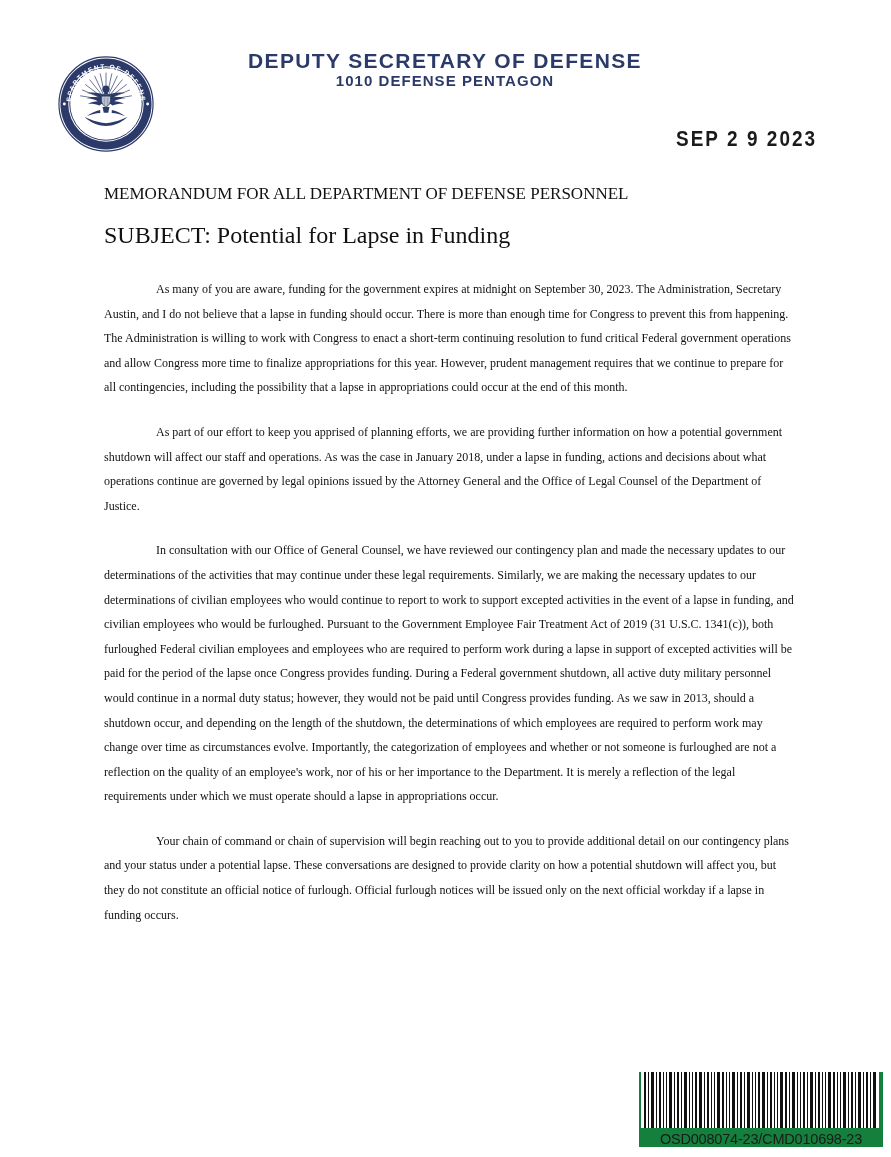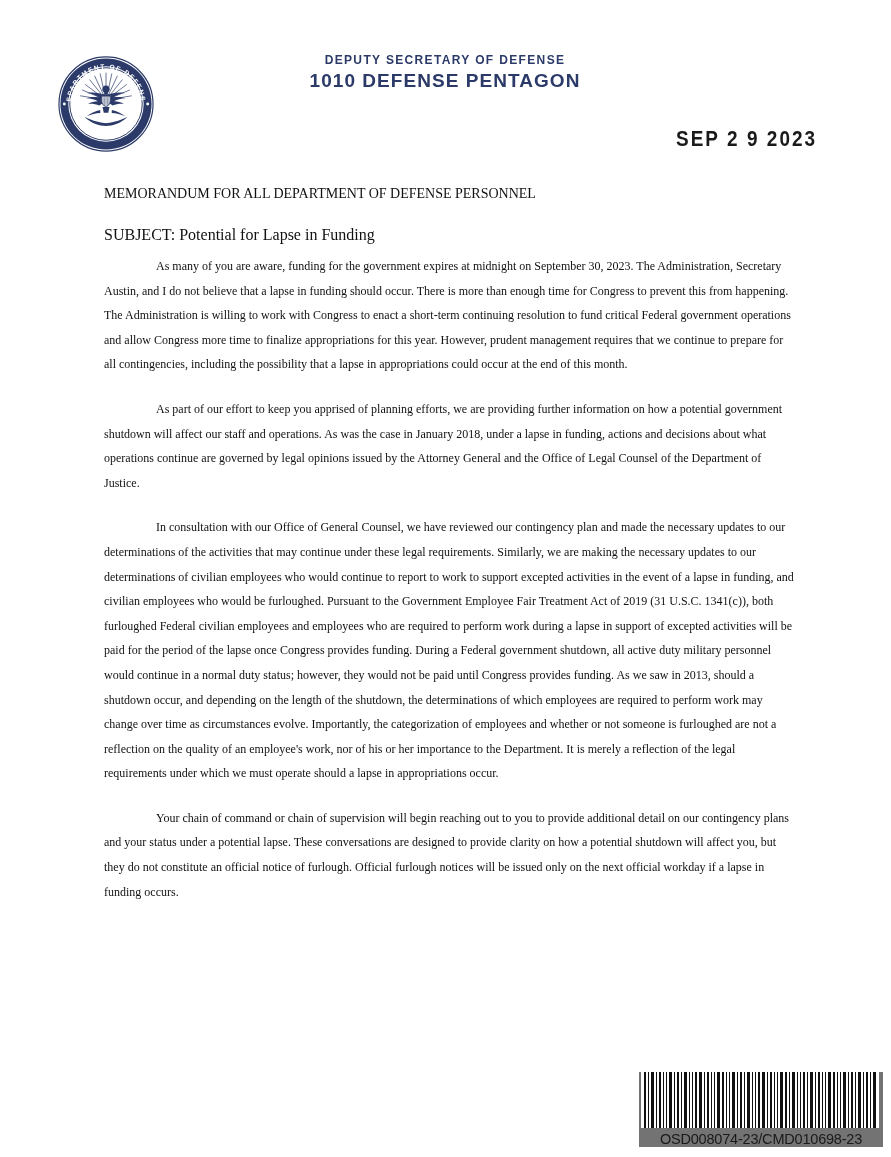--- a/index.html
+++ b/index.html
@@ -37,28 +37,28 @@
   .lh-text {
     position: absolute;
     left: 175px;
     top: 2px;
     width: 540px;
     text-align: center;
     font-family: "Liberation Sans", "DejaVu Sans", sans-serif;
     color: #2b3a68;
   }
   .lh-line1 {
-    font-size: 12px;
+    font-size: 21px;
     font-weight: bold;
     letter-spacing: 1.35px;
     line-height: 21px;
     white-space: nowrap;
   }
   .lh-line2 {
-    font-size: 19px;
+    font-size: 15px;
     font-weight: bold;
     letter-spacing: 1.05px;
     line-height: 20px;
     white-space: nowrap;
   }
   .lh-line3 {
     font-size: 15px;
     font-weight: bold;
     letter-spacing: 1.05px;
     line-height: 20px;
@@ -81,46 +81,46 @@
   }
 
   
   .body-block {
     position: absolute;
     left: 104px;
     top: 183px;
     width: 692px;
   }
   .memo-to {
-    font-size: 14px;
+    font-size: 17px;
     line-height: 22px;
     margin: 0 0 19px 0;
     white-space: nowrap;
   }
   .subject {
-    font-size: 16px;
+    font-size: 24px;
     line-height: 22px;
-    margin: 0 0 8px 0;
+    margin: 0 0 31px 0;
   }
   p.para {
     font-size: 12px;
     line-height: 24.6px;
     margin: 0 0 20px 0;
     text-indent: 52px;
     text-align: left;
     hyphens: none;
   }
 
   
   .barcode-block {
     position: absolute;
     left: 639px;
     top: 1072px;
     width: 244px;
-    background: #737373;
+    background: #15803d;
   }
   .barcode-bars {
     height: 56px;
     width: 238px;
     margin-left: 2px;
     background-repeat: no-repeat;
     background-color: #ffffff;
   }
   .barcode-bars svg { display: block; }
   .barcode-label {

